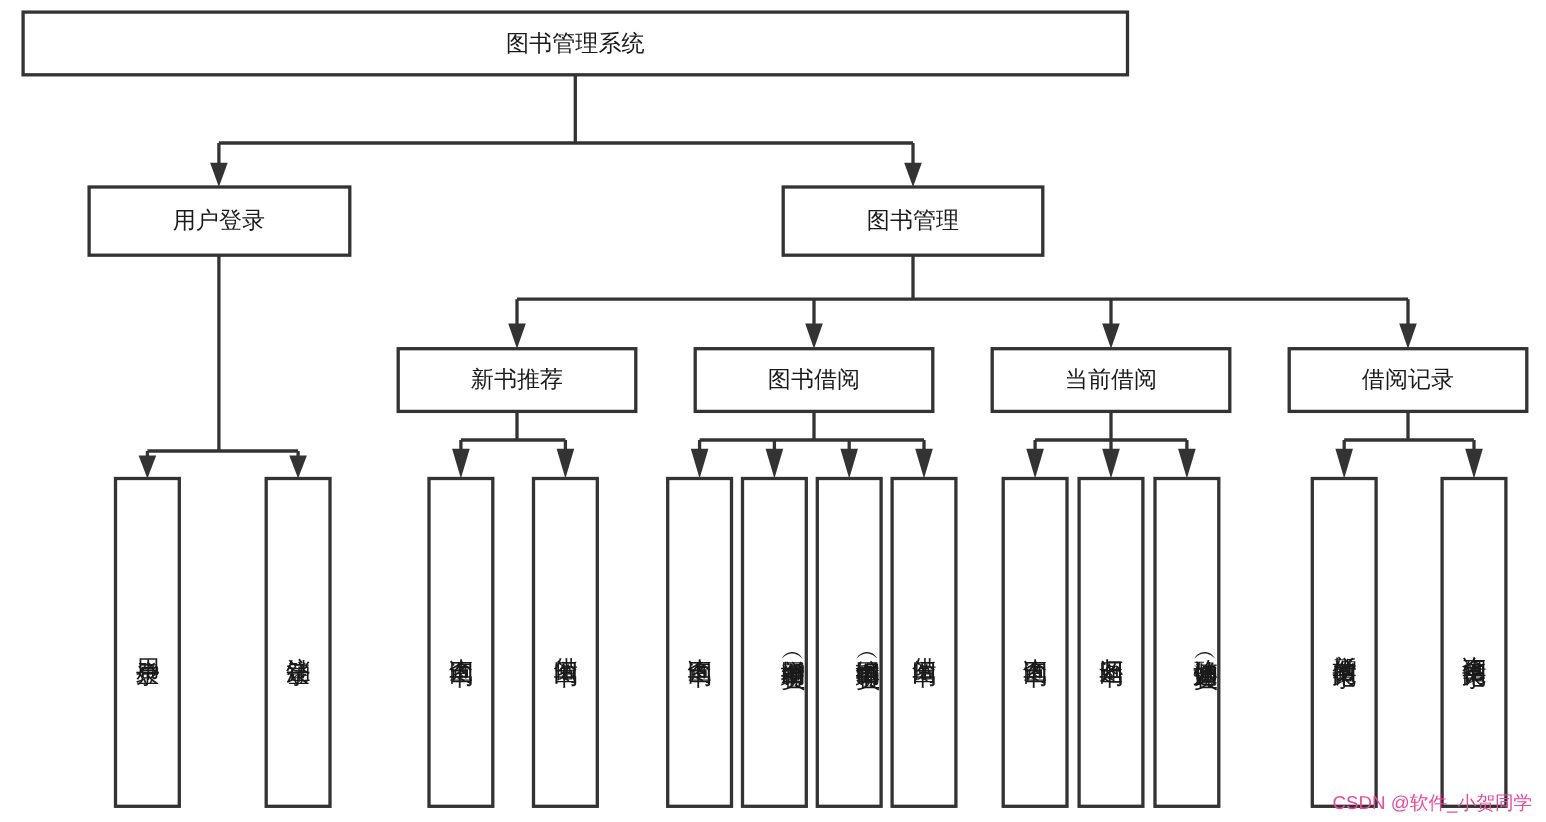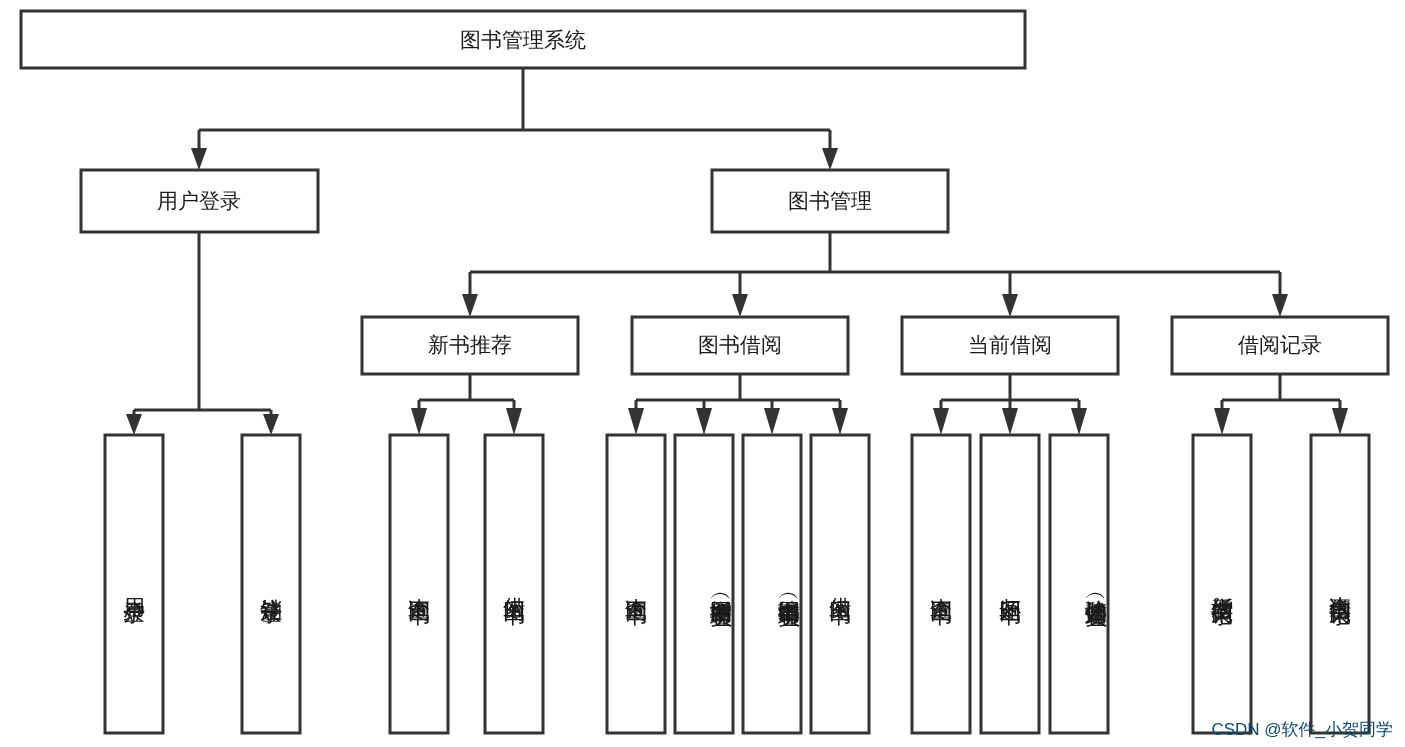--- a/index.html
+++ b/index.html
@@ -44,21 +44,21 @@
     fill: #1a1a1a;
     text-anchor: middle;
     dominant-baseline: middle;
   }
   .watermark {
     position: absolute;
     right: 12px;
     bottom: 6px;
     font-family: "Liberation Sans", "DejaVu Sans", sans-serif;
     font-size: 17px;
-    color: #0c4a6e;
+    color: #ec4899;
     white-space: nowrap;
     pointer-events: none;
   }
 </style>
 </head>
 <body>
 
 <div id="diagram-root">
   <svg id="diagram-svg" viewBox="0 0 1405 747" xmlns="http://www.w3.org/2000/svg">
 

